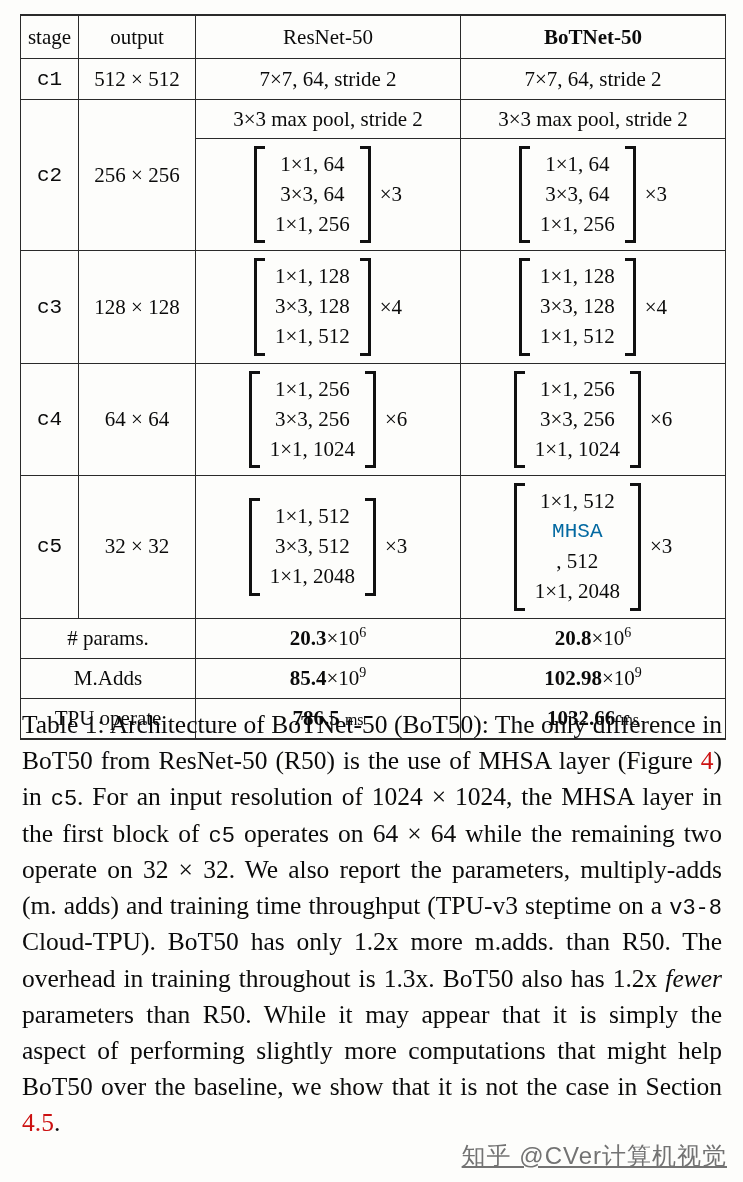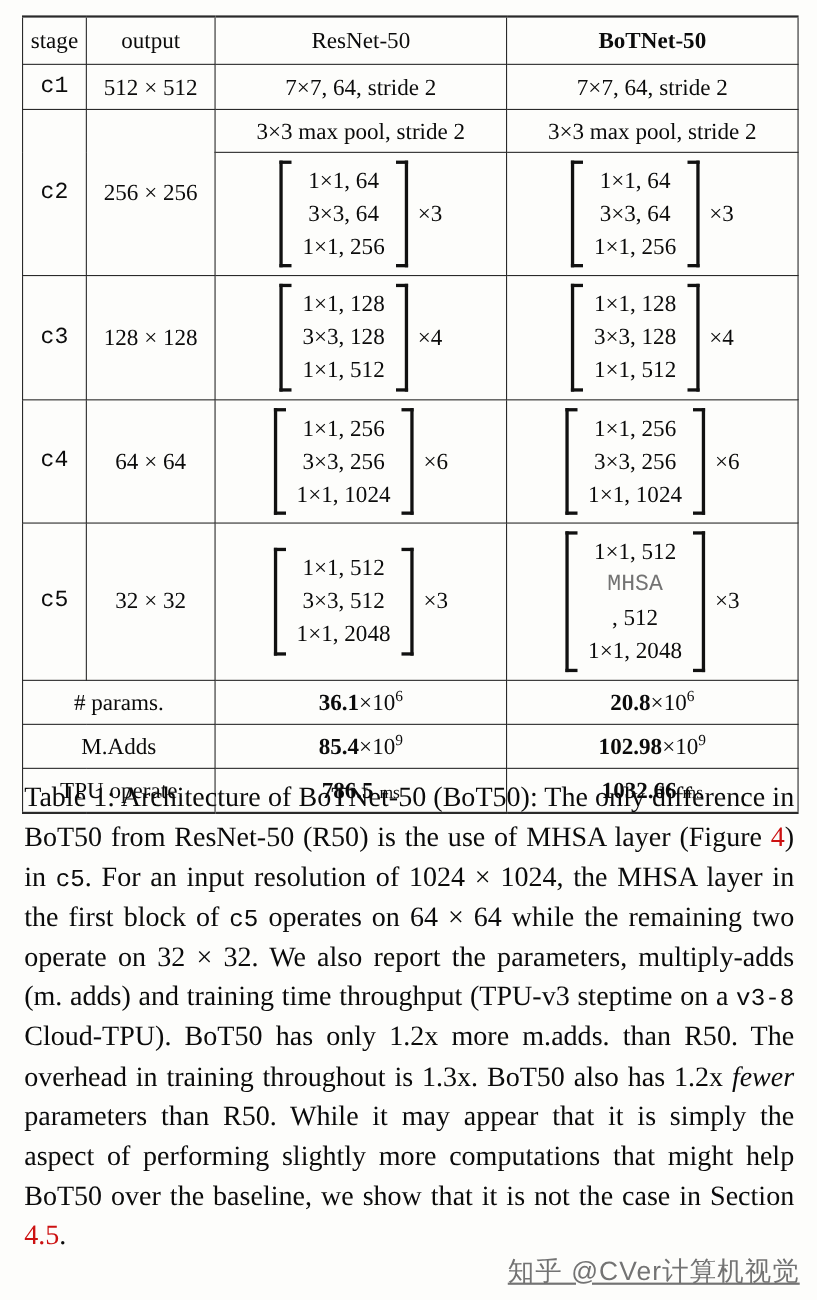--- a/index.html
+++ b/index.html
@@ -99,21 +99,21 @@
     font-size: 21px;
     text-align: center;
     white-space: nowrap;
   }
   .mult {
     font-size: 21px;
     white-space: nowrap;
   }
   .mhsa {
     font-family: "Liberation Mono", "DejaVu Sans Mono", monospace;
-    color: #737373;
+    color: #0369a1;
     font-size: 18px;
   }
 
   
   .sum-label { height: 39px; font-size: 21px; }
   .sum-val   { height: 39px; font-size: 21px; }
   .sum-val b { font-weight: bold; }
   .sup { font-size: 14px; vertical-align: super; }
   .unit { font-size: 16px; }
 
@@ -343,21 +343,21 @@
                   <i></i>
                 </span>
             </div>
             <span class="mult">×3</span>
           </div>
         </td>
       </tr>
 
       <tr>
         <td class="sum-label" colspan="2"># params.</td>
-        <td class="sum-val"><b>36.1</b><span>×10</span><span class="sup">6</span></td>
+        <td class="sum-val"><b>20.3</b><span>×10</span><span class="sup">6</span></td>
         <td class="sum-val"><b>20.8</b><span>×10</span><span class="sup">6</span></td>
       </tr>
 
       <tr>
         <td class="sum-label" colspan="2">M.Adds</td>
         <td class="sum-val"><b>85.4</b><span>×10</span><span class="sup">9</span></td>
         <td class="sum-val"><b>102.98</b><span>×10</span><span class="sup">9</span></td>
       </tr>
 
       <tr class="rule-bottom">

